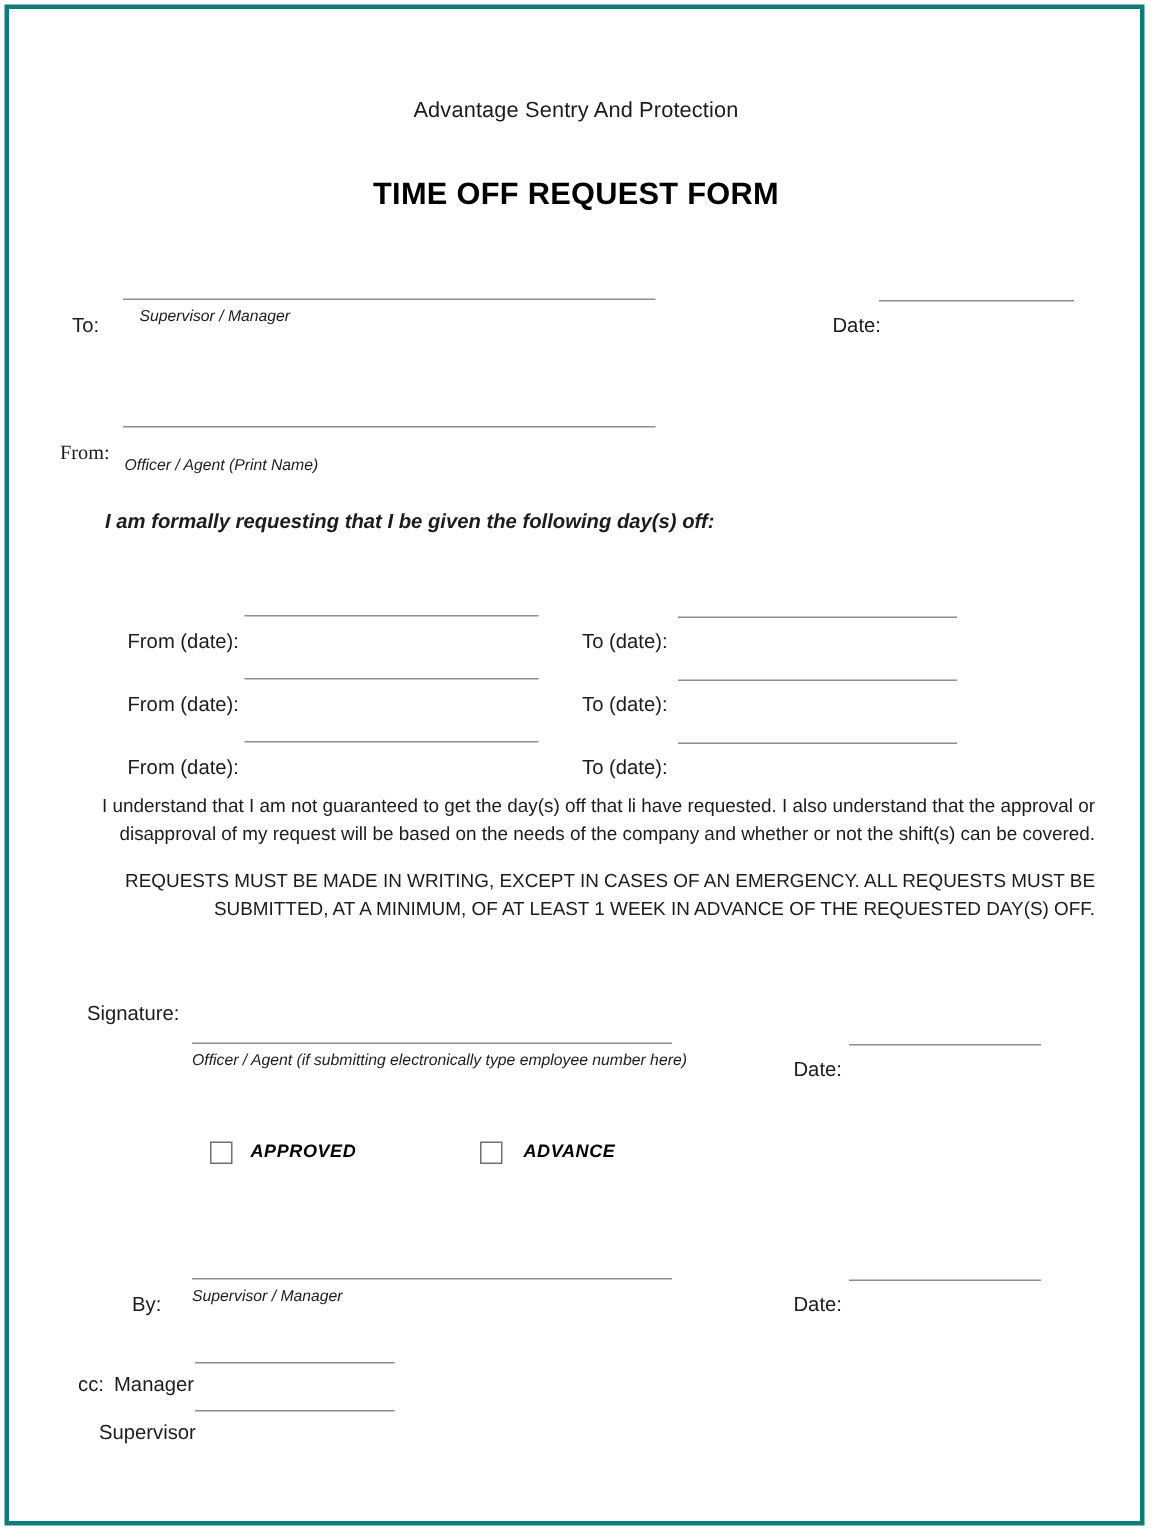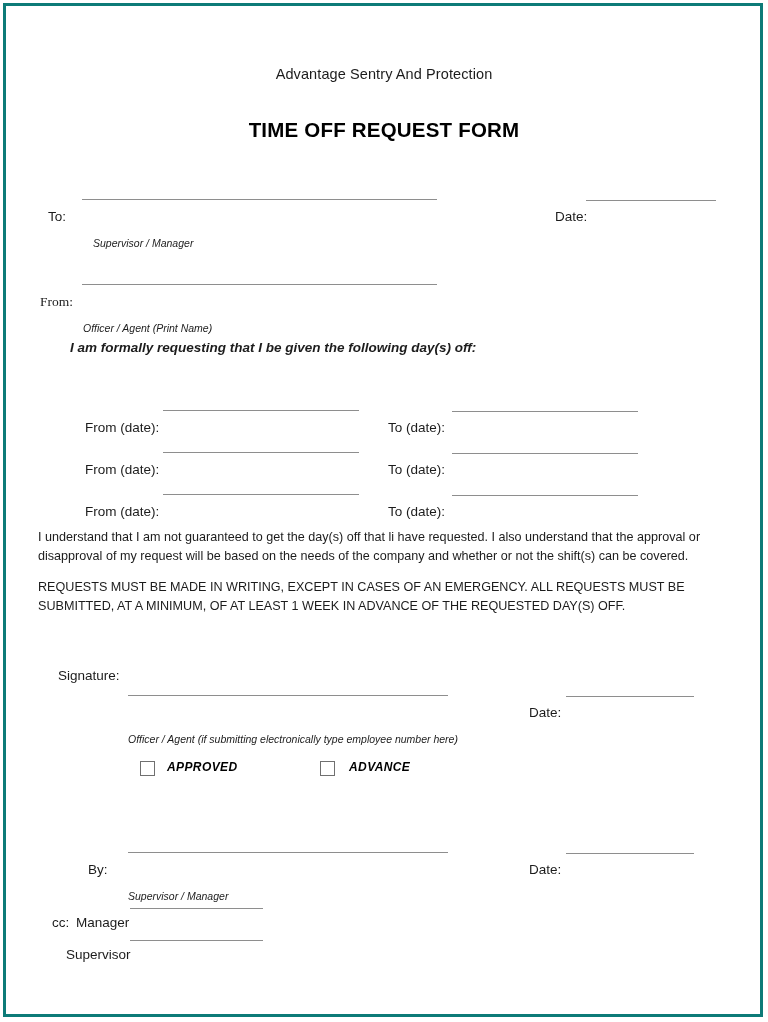--- a/index.html
+++ b/index.html
@@ -70,39 +70,38 @@
     position: absolute;
     height: 0;
     border-top: 1.4px solid #8e8e8e;
   }
   .caption {
     position: absolute;
     font-size: 10.5px;
     font-style: italic;
     color: #1c1c1c;
     white-space: nowrap;
-    margin-top: 32px;
   }
 
   
   .req-statement {
     position: absolute;
     left: 70px;
     top: 340px;
     font-size: 13.5px;
     font-style: italic;
     font-weight: 700;
     color: #1c1c1c;
     white-space: nowrap;
   }
   .para {
     position: absolute;
     left: 38px;
     width: 692px;
-    text-align: left;
+    text-align: right;
     font-size: 12.6px;
     line-height: 19px;
     color: #1c1c1c;
   }
   .para-understand { top: 528px; }
   .para-requests   { top: 578px; }
 
   
   .checkbox {
     position: absolute;
@@ -135,21 +134,21 @@
 
   <div class="label" style="left:48px; top:180px;">To:</div>
   <div class="rule" style="left:82px; top:199px; width:355px;"></div>
   <div class="caption" style="left:93px; top:205px;">Supervisor / Manager</div>
 
   <div class="label" style="left:555px; top:180px;">Date:</div>
   <div class="rule" style="left:586px; top:200px; width:130px;"></div>
 
   <div class="label" style="left:40px; top:265px;font-family:Liberation Serif, serif;">From:</div>
   <div class="rule" style="left:82px; top:284px; width:355px;"></div>
-  <div class="caption" style="left:83px; top:290px;">Officer / Agent  (Print Name)</div>
+  <div class="caption" style="left:83px; top:304px;">Officer / Agent  (Print Name)</div>
 
   <div class="req-statement">I am formally requesting that I be given the following day(s) off:</div>
 
   <div class="label" style="left:85px; top:391px;">From (date):</div>
   <div class="rule" style="left:163px; top:410px; width:196px;"></div>
   <div class="label" style="left:388px; top:391px;">To (date):</div>
   <div class="rule" style="left:452px; top:411px; width:186px;"></div>
 
   <div class="label" style="left:85px; top:433px;">From (date):</div>
   <div class="rule" style="left:163px; top:452px; width:196px;"></div>

